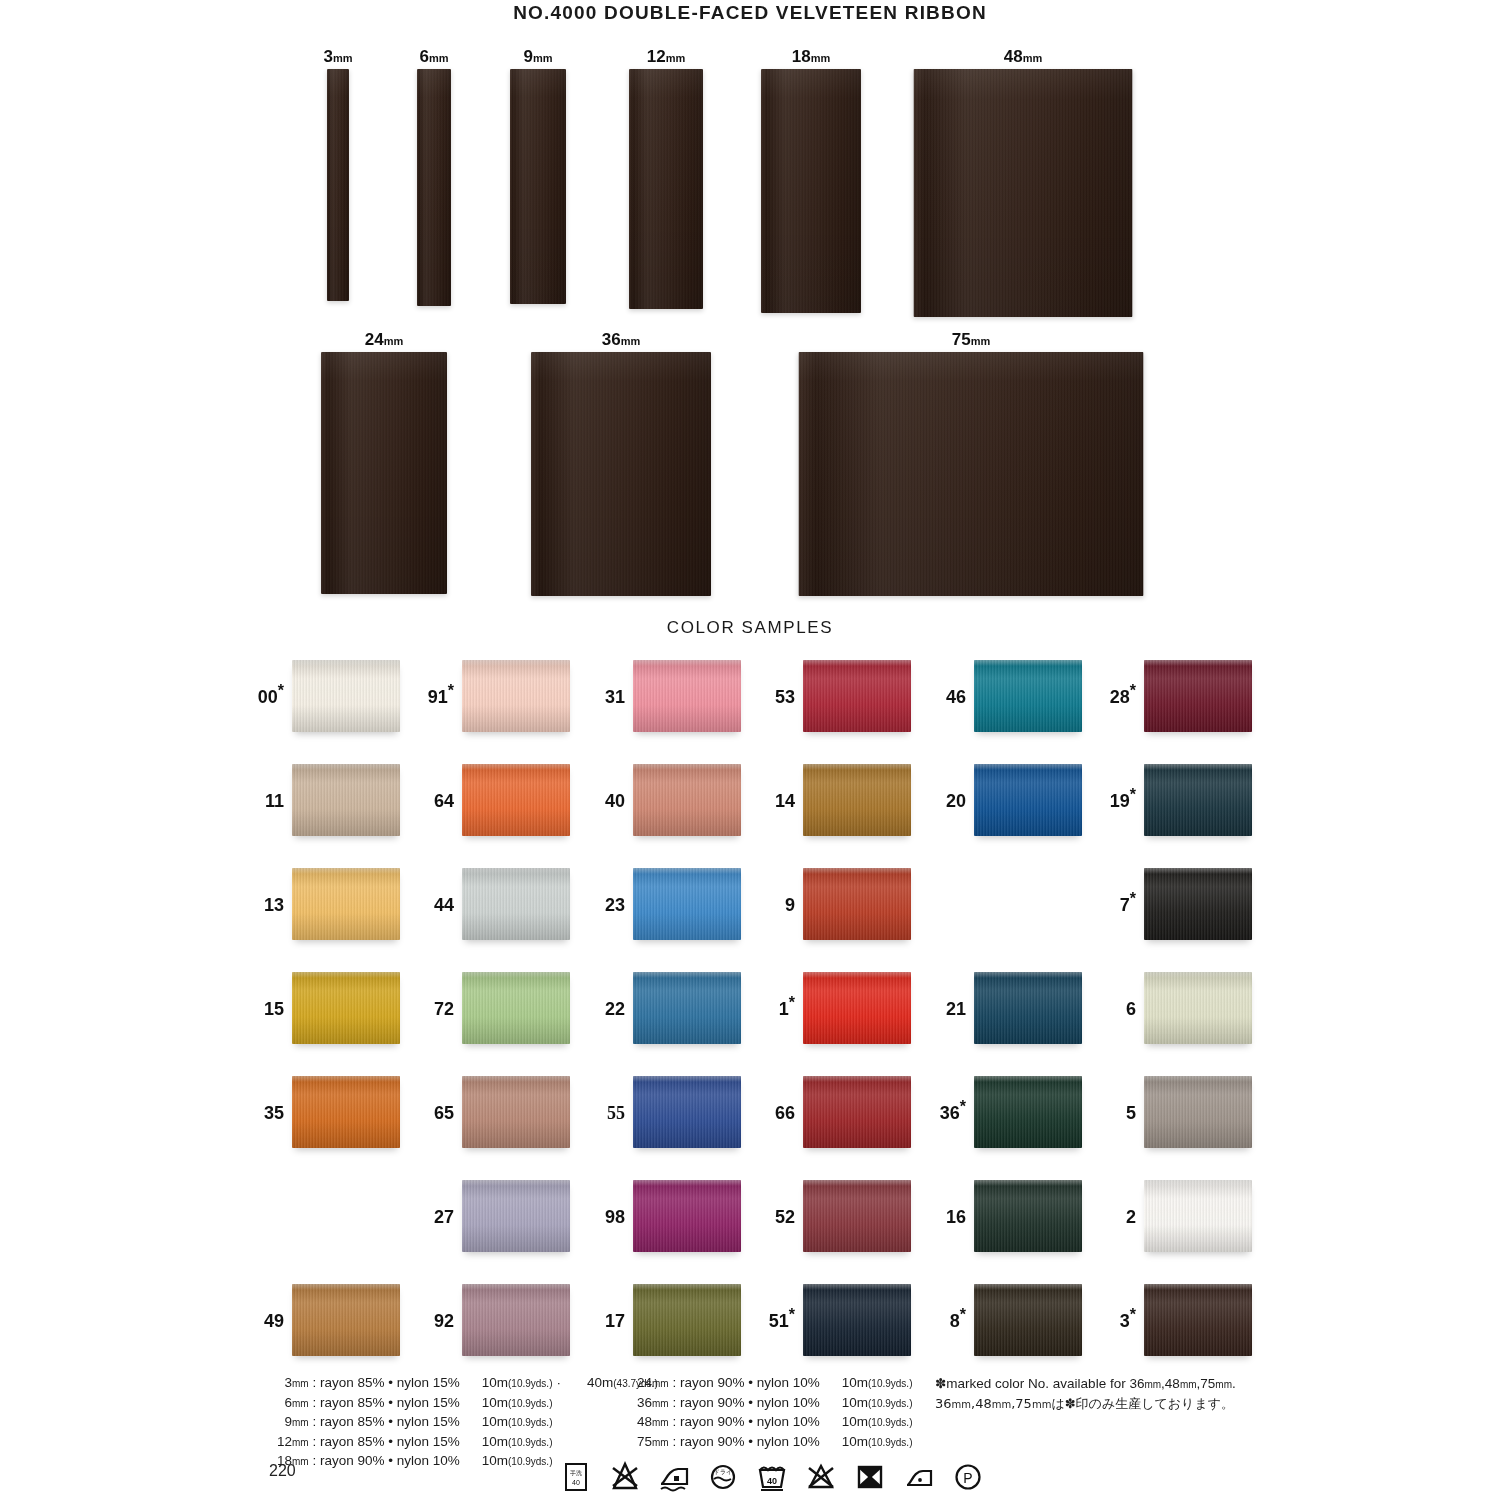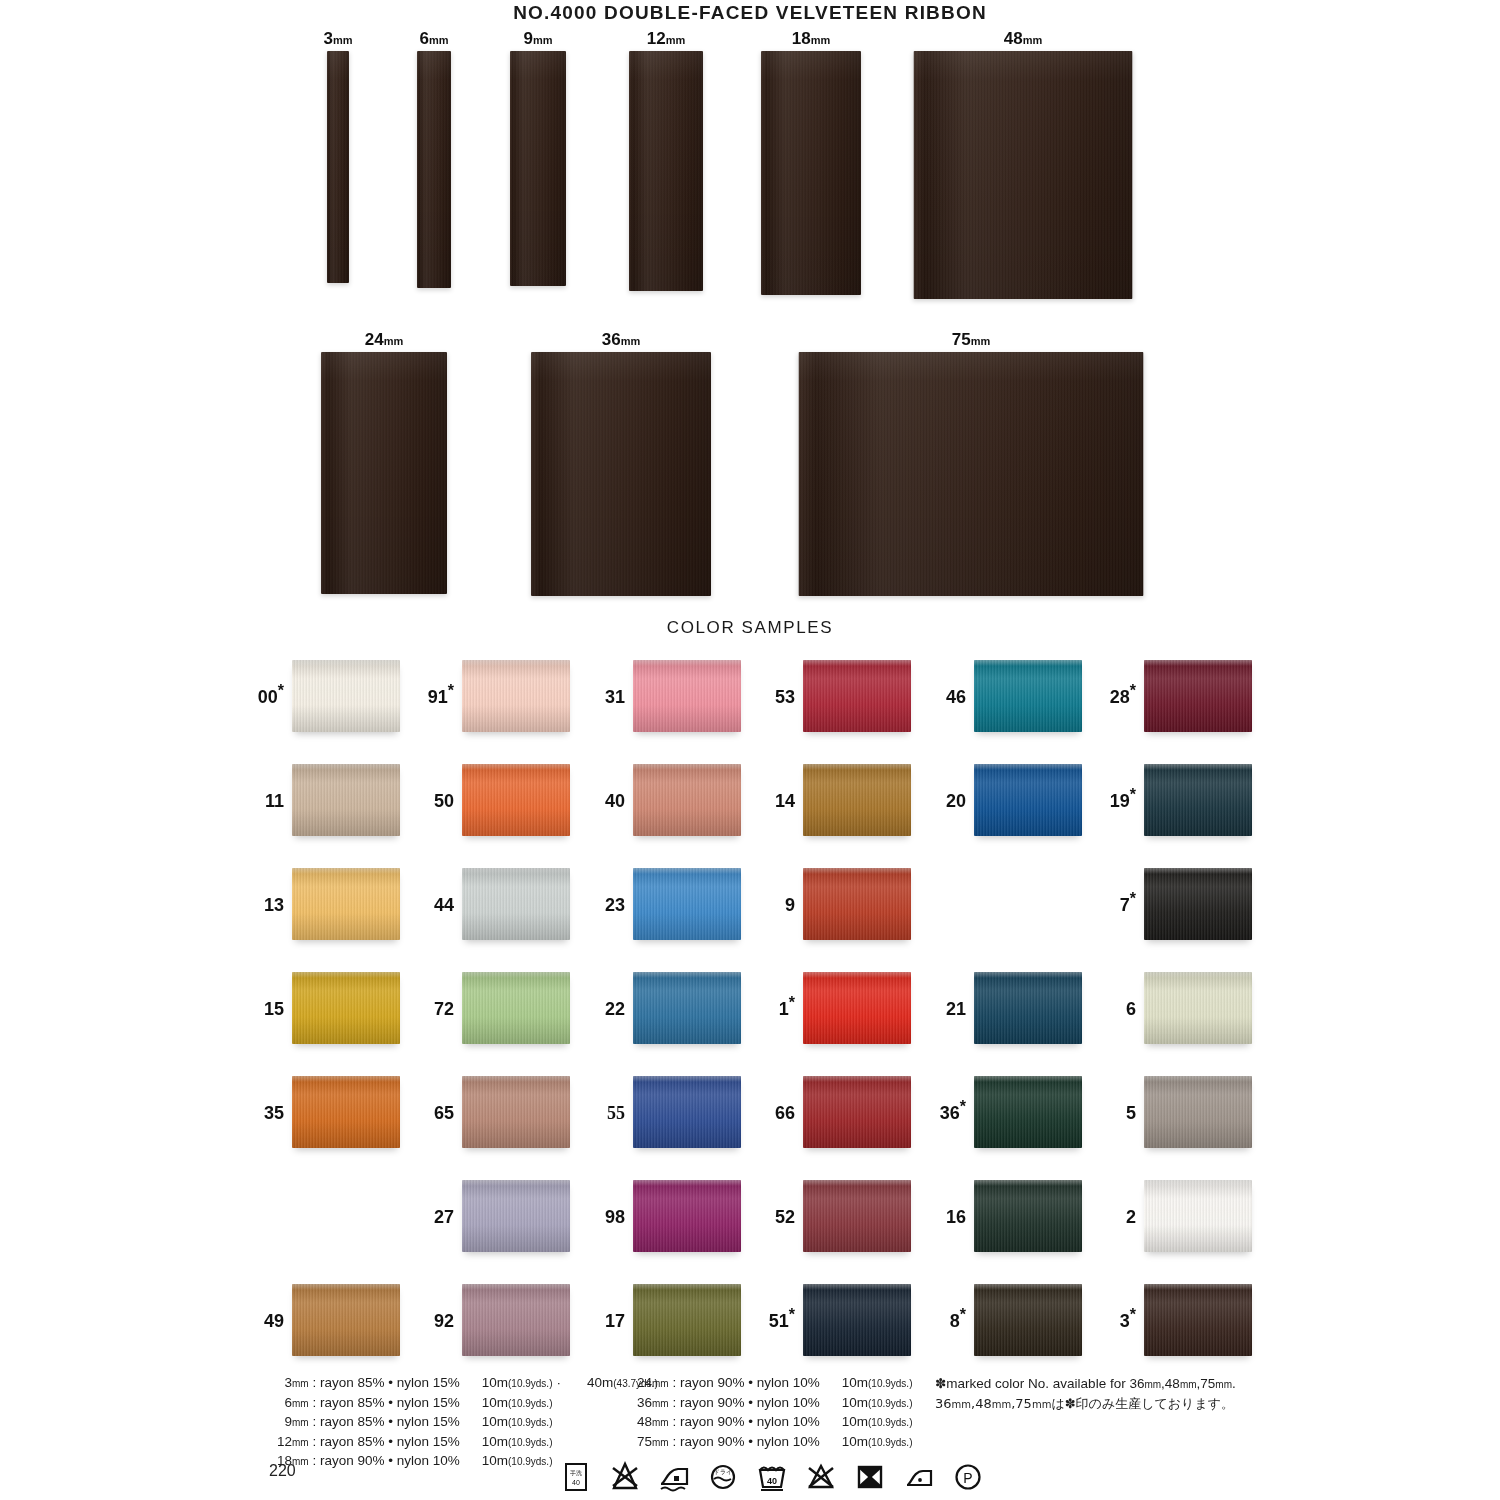--- a/index.html
+++ b/index.html
@@ -14,21 +14,21 @@
 
   
   .title{
     position:absolute;top:2px;left:0;width:1500px;
     text-align:center;
     font-size:19px;font-weight:bold;letter-spacing:1.2px;
     color:#1a1a1a;
   }
 
   
-  .widths{position:absolute;left:0;top:29px;width:1500px;height:280px;}
+  .widths{position:absolute;left:0;top:47px;width:1500px;height:280px;}
   .widths2{position:absolute;left:0;top:330px;width:1500px;height:275px;}
 
   .wsample{position:absolute;}
   .wlabel{
     position:absolute;left:0;width:100%;text-align:center;
     font-size:17px;font-weight:bold;color:#111;
     top:0;white-space:nowrap;
   }
   .wlabel .u{font-size:11px;font-weight:bold;letter-spacing:0;}
   .wswatch{
@@ -227,21 +227,21 @@
           <div class="num">28<span class="star">*</span></div>
           <div class="sw" style="background-color: rgb(107, 21, 39);"></div>
         </div>
       </div>
       <div class="grow">
         <div class="cell" style="left: 0px;">
           <div class="num">11</div>
           <div class="sw" style="background-color: rgb(203, 180, 156);"></div>
         </div>
         <div class="cell" style="left: 170px;">
-          <div class="num">50</div>
+          <div class="num">64</div>
           <div class="sw" style="background-color: rgb(233, 102, 46);"></div>
         </div>
         <div class="cell" style="left: 341px;">
           <div class="num">40</div>
           <div class="sw" style="background-color: rgb(207, 134, 113);"></div>
         </div>
         <div class="cell" style="left: 511px;">
           <div class="num">14</div>
           <div class="sw" style="background-color: rgb(166, 115, 39);"></div>
         </div>

